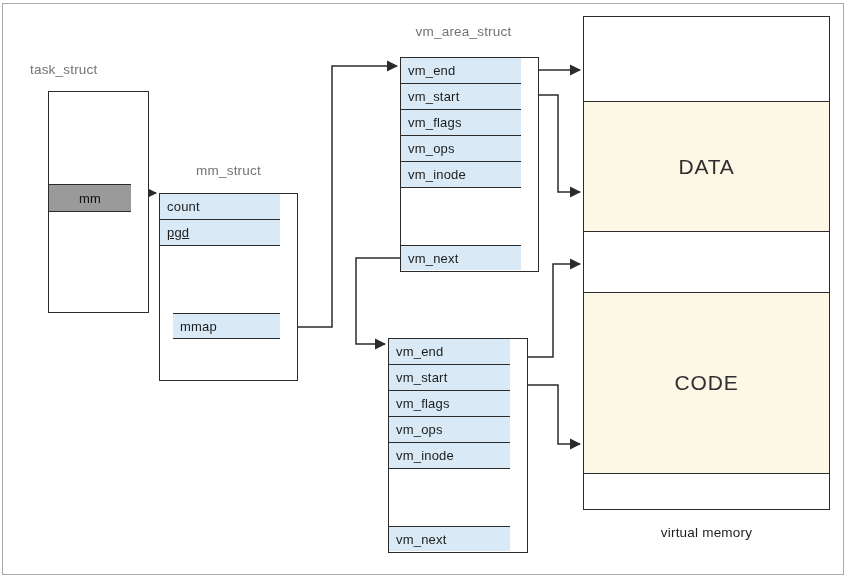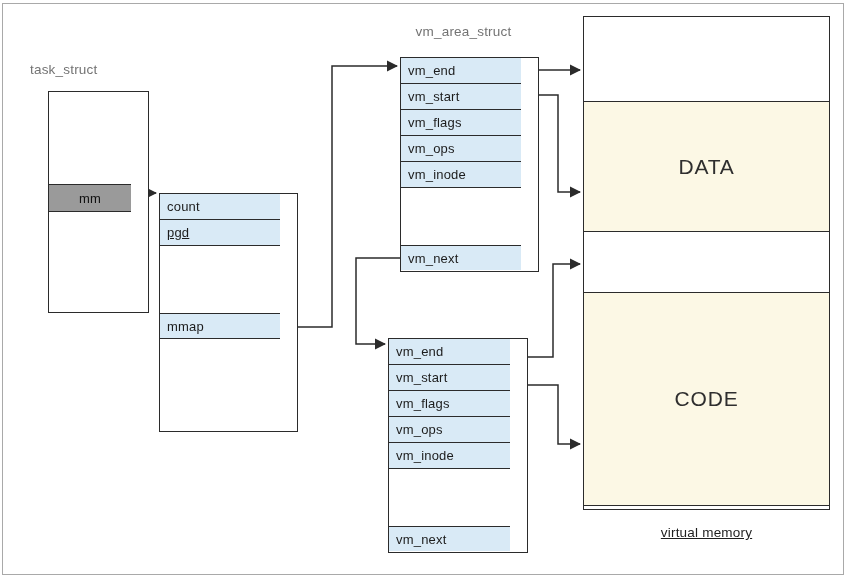--- a/index.html
+++ b/index.html
@@ -57,24 +57,25 @@
     <path d="M401,258 L356,258 L356,344 L385,344" fill="none" stroke="#2b2b2b" stroke-width="1.5" marker-end="url(#arrow)"></path>
     <path d="M527,357 L553,357 L553,264 L580,264" fill="none" stroke="#2b2b2b" stroke-width="1.5" marker-end="url(#arrow)"></path>
     <path d="M527,385 L558,385 L558,444 L580,444" fill="none" stroke="#2b2b2b" stroke-width="1.5" marker-end="url(#arrow)"></path>
   </svg>
 
   <div class="struct-title" style="left:30px;top:62px;">task_struct</div>
   <div class="box" style="left:16px;top:91px;width:101px;height:222px;margin-left:32px;">
     <div class="row gray bt bb" style="top:92px;height:28px;">mm</div>
   </div>
 
-  <div class="box" style="left:159px;top:193px;width:139px;height:239px;">
+  <div class="struct-title centered" style="left:159px;top:163px;width:139px;">mm_struct</div>
+  <div class="box" style="left:159px;top:193px;width:139px;height:188px;">
     <div class="row bb" style="top:0px;height:26px;">count</div>
     <div class="row bb" style="top:26px;height:26px;text-decoration:underline;">pgd</div>
-    <div class="row bt bb" style="top:119px;height:26px;">mmap</div>
+    <div class="row bt bb" style="top:119px;height:26px;margin-left:13px;">mmap</div>
   </div>
 
   <div class="struct-title centered" style="left:394px;top:24px;width:139px;">vm_area_struct</div>
   <div class="box" style="left:400px;top:57px;width:139px;height:215px;">
     <div class="row bb" style="top:0px;height:26px;">vm_end</div>
     <div class="row bb" style="top:26px;height:26px;">vm_start</div>
     <div class="row bb" style="top:52px;height:26px;">vm_flags</div>
     <div class="row bb" style="top:78px;height:26px;">vm_ops</div>
     <div class="row bb" style="top:104px;height:26px;">vm_inode</div>
     <div class="row bt" style="top:187px;height:25px;">vm_next</div>
@@ -84,17 +85,17 @@
     <div class="row bb" style="top:0px;height:26px;">vm_end</div>
     <div class="row bb" style="top:26px;height:26px;">vm_start</div>
     <div class="row bb" style="top:52px;height:26px;">vm_flags</div>
     <div class="row bb" style="top:78px;height:26px;">vm_ops</div>
     <div class="row bb" style="top:104px;height:26px;">vm_inode</div>
     <div class="row bt" style="top:187px;height:25px;">vm_next</div>
   </div>
 
   <div class="box" style="left:583px;top:16px;width:247px;height:494px;">
     <div class="segment" style="top:53px;height:131px;">DATA</div>
-    <div class="segment" style="top:244px;height:214px;">CODE</div>
+    <div class="segment" style="top:244px;height:182px;">CODE</div>
   </div>
-  <div class="caption" style="left:583px;top:525px;width:247px;text-decoration:underline;">virtual memory</div>
+  <div class="caption" style="left:583px;top:525px;width:247px;">virtual memory</div>
 
 </div>
 
 </body></html>

